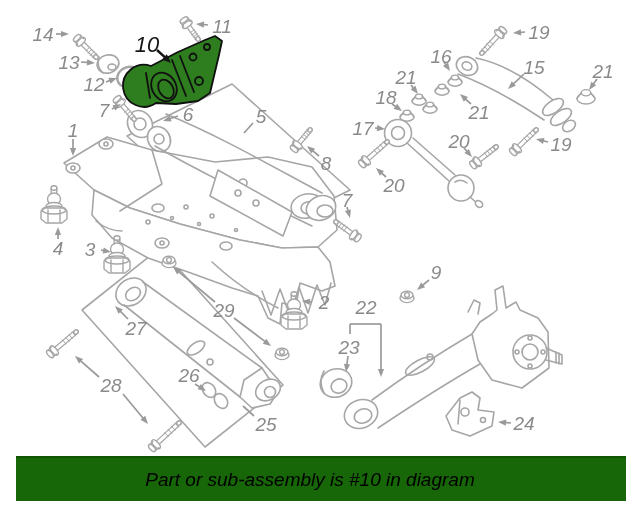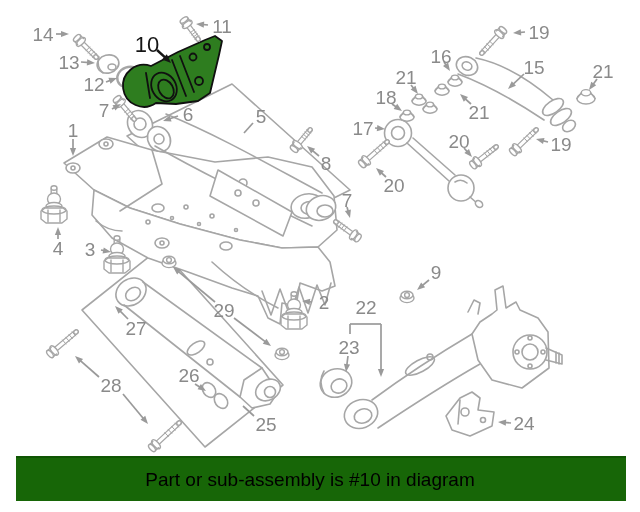--- a/index.html
+++ b/index.html
@@ -1,17 +1,17 @@
 <!DOCTYPE html>
 <html><head>
 <meta charset="utf-8">
 <style>
   html,body{margin:0;padding:0;background:#ffffff;}
   #stage{position:relative;width:640px;height:512px;background:#ffffff;overflow:hidden;
-         font-family:"Liberation Sans",sans-serif;}
+         font-family:"Liberation Sans",sans-serif;font-style:italic;}
   #figsvg{position:absolute;left:0;top:0;}
   #banner{position:absolute;left:16px;top:456px;width:610px;height:45px;
           border-top:2px solid #0f5503;box-sizing:border-box;
           display:flex;flex-direction:column;justify-content:center;align-items:center;
           padding-right:22px;}
   #banner .bline{font-size:19px;line-height:21px;color:#000;white-space:nowrap;}
 </style>
 </head>
 <body>
 

